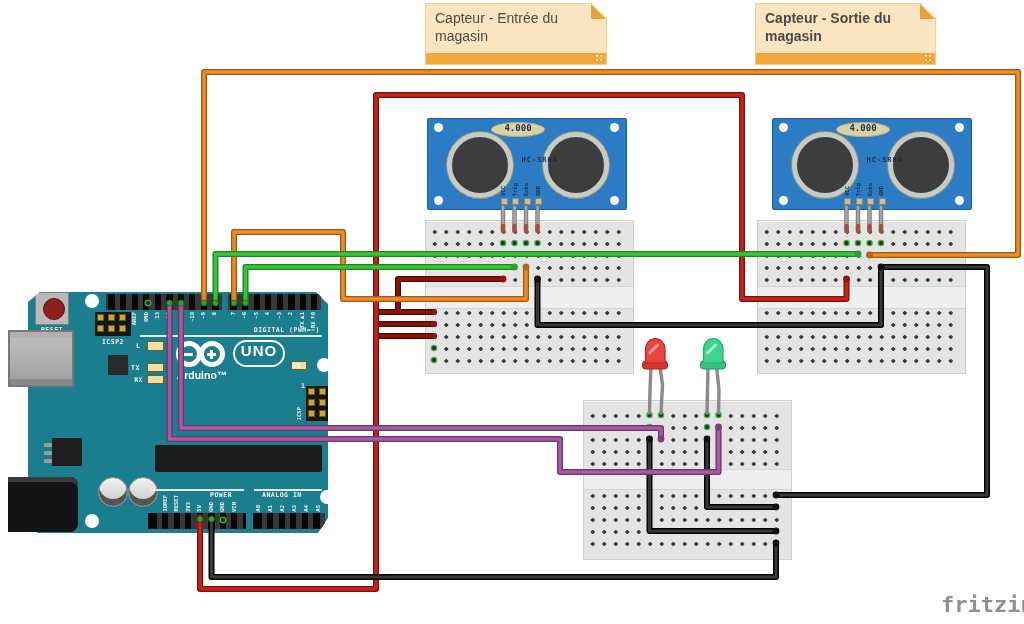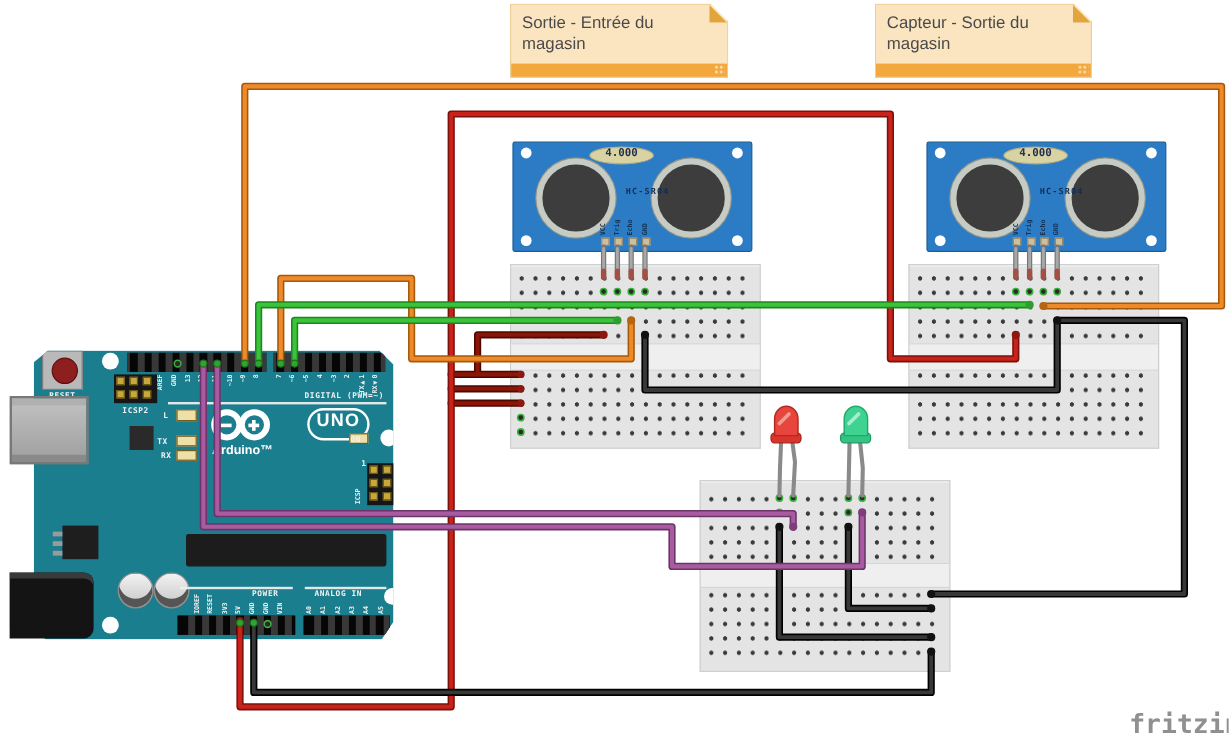--- a/index.html
+++ b/index.html
@@ -57,26 +57,26 @@
   #watermark{position:absolute;left:941px;top:592px;font:bold 22px "DejaVu Sans Mono",monospace;
              color:#909090;letter-spacing:0px;}
   svg.overlay{position:absolute;left:0;top:0;pointer-events:none;}
 </style>
 </head>
 <body>
 
 <div id="canvas">
 
   <div class="note" style="left:425px;top:3px;">
-    <div class="txt">Sortie - Entrée du magasin</div>
+    <div class="txt">Capteur - Entrée du magasin</div>
     <div class="fold"></div>
     <div class="bar"></div>
     <div class="handle"></div>
   </div>
-  <div class="note" style="left:729px;top:3px;width:179px;">
+  <div class="note" style="left:755px;top:3px;width:179px;font-weight:bold;">
     <div class="txt">Capteur - Sortie du magasin</div>
     <div class="fold"></div>
     <div class="bar"></div>
     <div class="handle"></div>
   </div>
 
   <div class="bb" style="left:425px;top:220px;width:207px;height:152px;">
     <div class="dots" style="top:5px;"></div>
     <div class="channel" style="top:65px;height:21px;"></div>
     <div class="dots" style="top:86px;"></div>
@@ -180,21 +180,21 @@
     <div class="wtxt" style="left:100px;top:72px;width:15px;text-align:center;">TX</div>
     <div class="ledchip" style="left:119px;top:83px;width:17px;height:9px;"></div>
     <div class="wtxt" style="left:100px;top:84px;width:15px;text-align:right;">RX</div>
     <div class="abs" style="left:80px;top:63px;width:20px;height:20px;background:#2A2A2A;"></div>
 
     <div class="abs" style="left:148px;top:49px;width:26px;height:26px;border:5px solid #fff;border-radius:50%;box-sizing:border-box;"></div>
     <div class="abs" style="left:171px;top:49px;width:26px;height:26px;border:5px solid #fff;border-radius:50%;box-sizing:border-box;"></div>
     <div class="abs" style="left:156px;top:60.5px;width:9px;height:3px;background:#fff;"></div>
     <div class="abs" style="left:179px;top:60.5px;width:9px;height:3px;background:#fff;"></div>
     <div class="abs" style="left:182px;top:57.5px;width:3px;height:9px;background:#fff;"></div>
-    <div class="abs" style="left:205px;top:48px;width:52px;height:27px;border:2.5px solid #fff;border-radius:14px;box-sizing:border-box;text-align:center;line-height:21px;color:#fff;font:bold 15px 'Liberation Sans',sans-serif;letter-spacing:1px;margin-left:23px;">UNO</div>
+    <div class="abs" style="left:205px;top:48px;width:52px;height:27px;border:2.5px solid #fff;border-radius:14px;box-sizing:border-box;text-align:center;line-height:21px;color:#fff;font:bold 15px 'Liberation Sans',sans-serif;letter-spacing:1px;">UNO</div>
     <div class="abs" style="left:142px;top:77px;width:64px;text-align:center;color:#fff;font:bold 10.5px 'Liberation Sans',sans-serif;">Arduino™</div>
 
     <div class="ledchip" style="left:263px;top:69px;width:16px;height:9px;"></div>
     <div class="wtxt" style="left:264px;top:70px;">ON</div>
 
     <div class="wtxt" style="left:273px;top:90px;">1</div>
     <div class="icspgrid" style="left:278px;top:94px;width:24px;height:35px;">
       <div class="goldpin" style="left:2px;top:2px;"></div>
         <div class="goldpin" style="left:13px;top:2px;"></div>
       <div class="goldpin" style="left:2px;top:13px;"></div>

